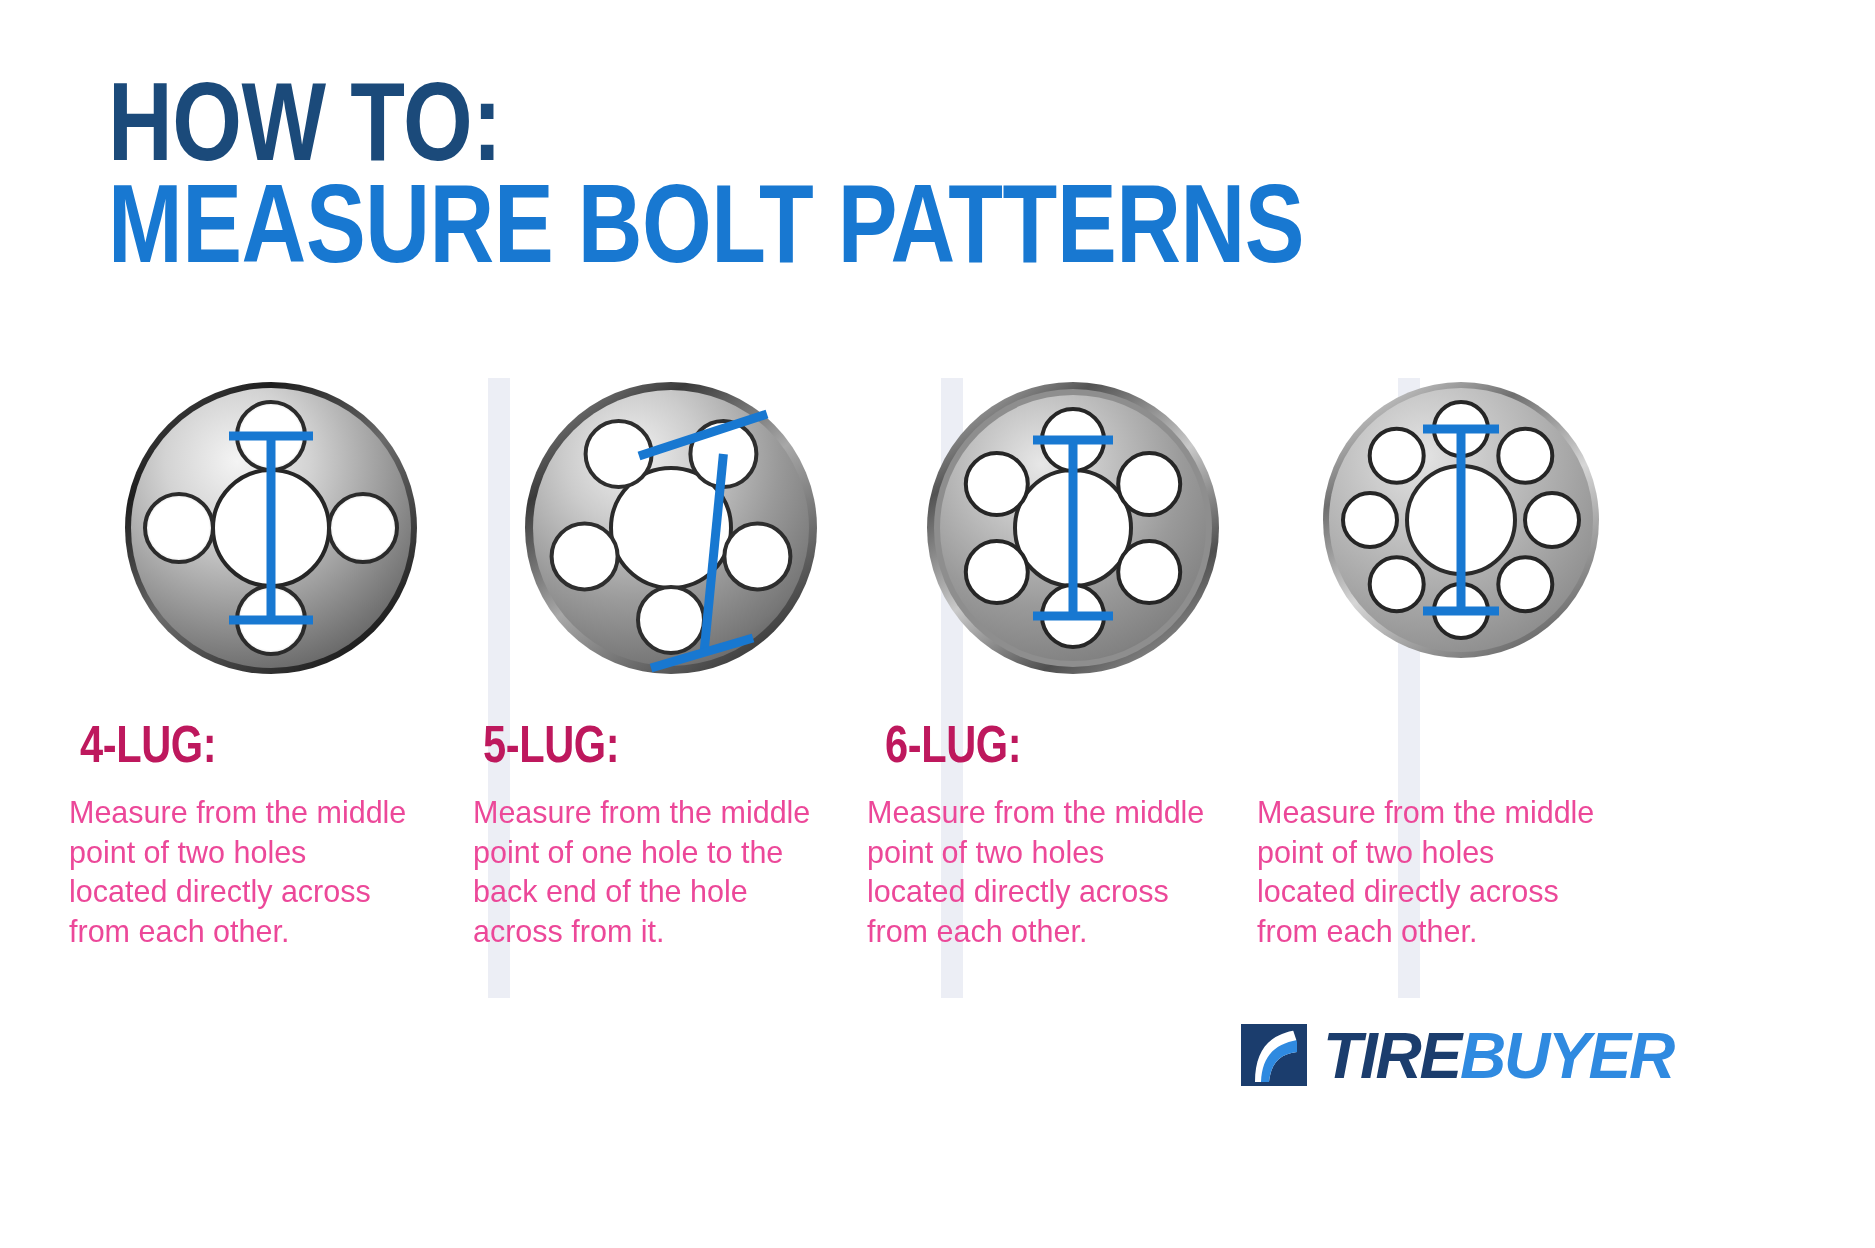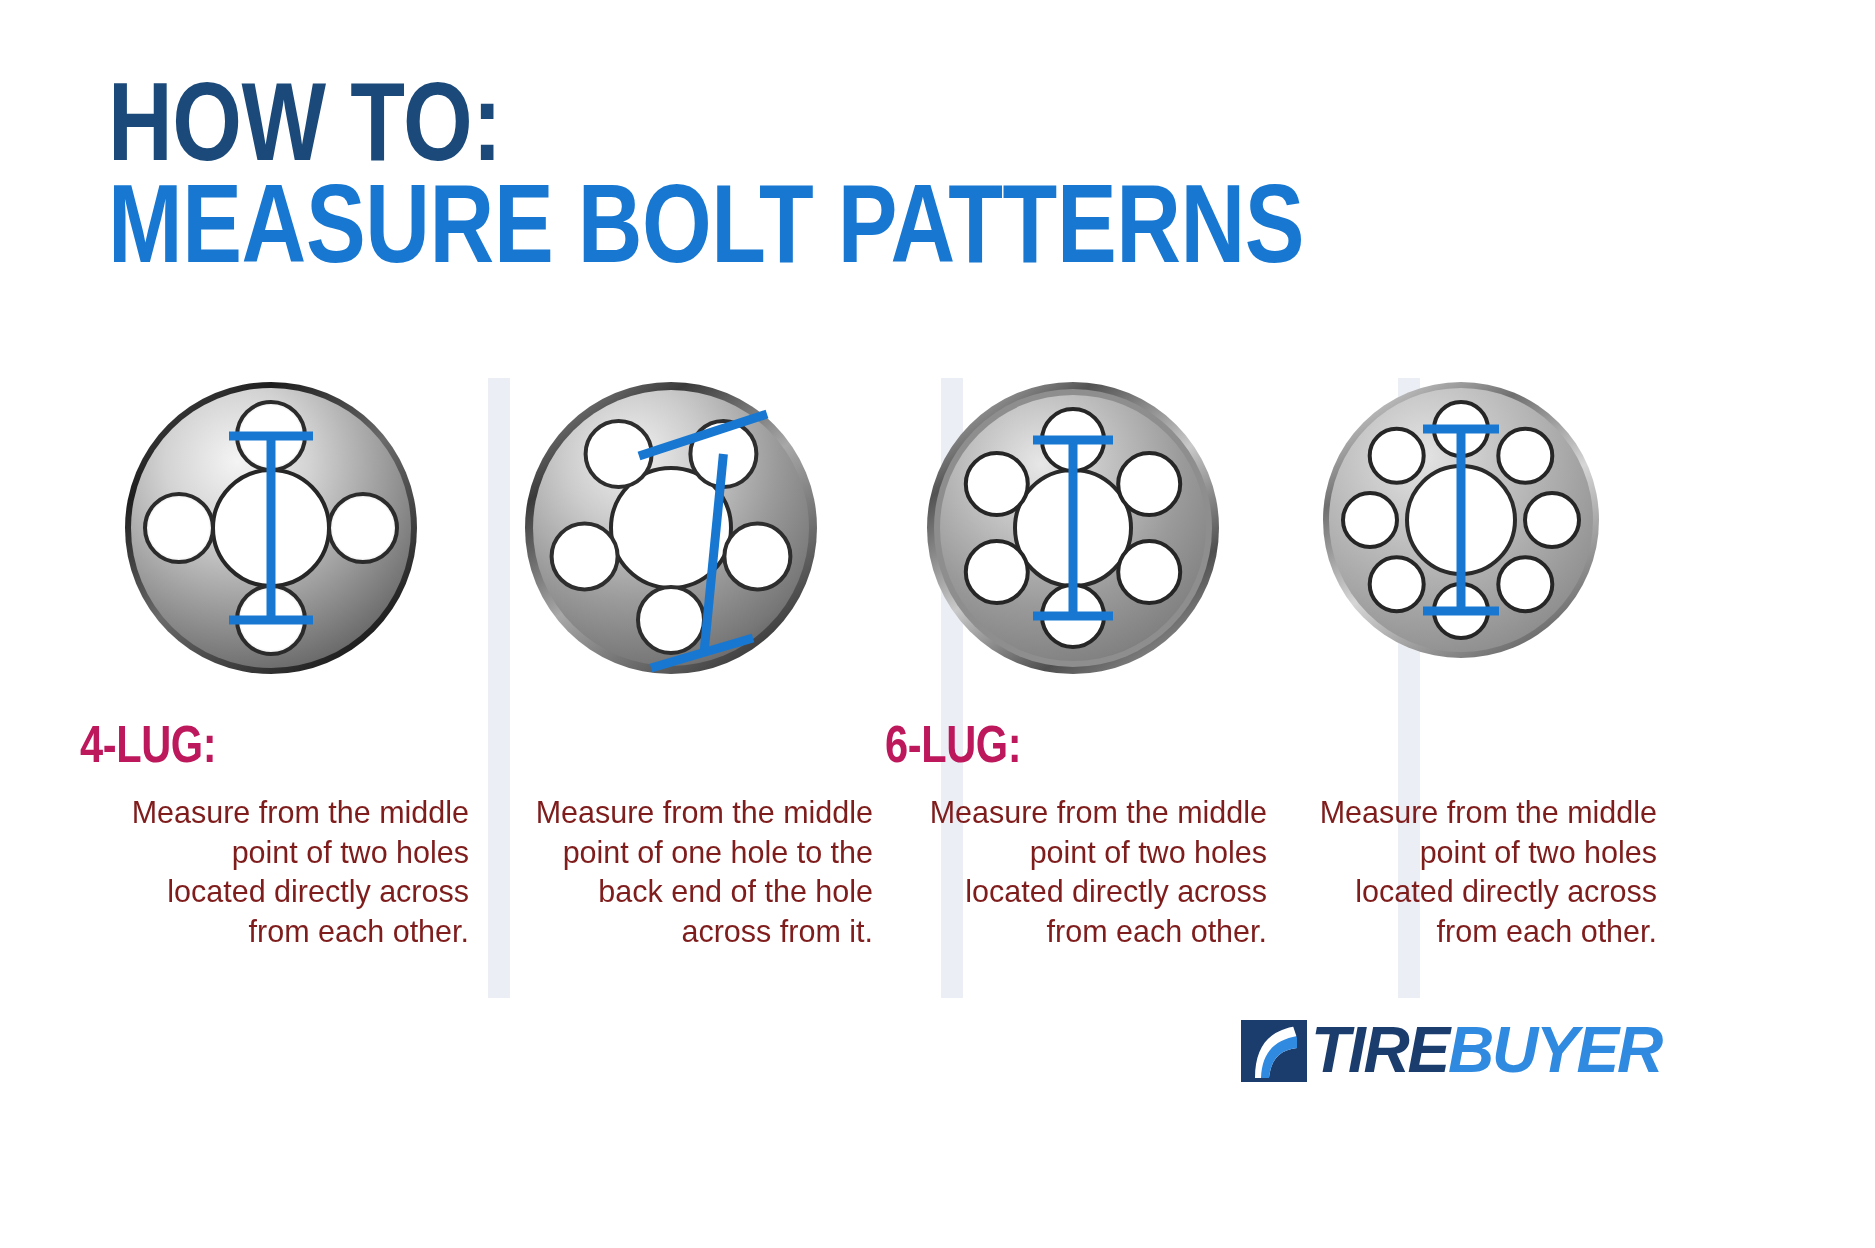--- a/index.html
+++ b/index.html
@@ -114,40 +114,41 @@
   .lug-title.c0 { padding-left: 9px; }
   .lug-title.c1 { padding-left: 12px; }
   .lug-title.c2 { padding-left: 12px; }
   .lug-title.c3 { padding-left: 8px; }
 
   .lug-body {
     position: absolute;
     top: 415px;
     left: 0;
     width: 400px;
-    text-align: right;
+    text-align: left;
     font-family: "Liberation Sans", sans-serif;
     font-size: 30.5px;
     line-height: 1.30;
-    color: #7f1d1d;
+    color: #ec4899;
     white-space: pre-line;
   }
   .lug-body.c0 { left: -2px; }
   .lug-body.c1 { left: 2px; }
   .lug-body.c2 { left: -6px; }
   .lug-body.c3 { left: -4px; }
 
   
   .logo {
     position: absolute;
     left: 1225px;
     top: 1018px;
     display: flex;
-    align-items: flex-start;
+    align-items: flex-end;
     height: 70px;
+    gap: 12px;
   }
   .logo-mark { display: block; margin-right: 4px; }
   .logo-text {
     font-family: "Liberation Sans", sans-serif;
     font-weight: 700;
     font-size: 64px;
     letter-spacing: -2.2px;
     line-height: 1;
     font-style: italic;
     white-space: nowrap;
@@ -246,20 +247,23 @@
           <circle cx="150.0" cy="242.0" r="33" fill="#ffffff" stroke="#2e2e2e" stroke-width="4"></circle>
           <circle cx="63.6" cy="178.4" r="33" fill="#ffffff" stroke="#2e2e2e" stroke-width="4"></circle>
           <circle cx="97.6" cy="76.0" r="33" fill="#ffffff" stroke="#2e2e2e" stroke-width="4"></circle>
 
           <g stroke="#1878d1" stroke-width="9" stroke-linecap="butt">
             <line x1="202.4" y1="76.0" x2="183" y2="275"></line>
             <line x1="246" y1="36" x2="118" y2="78"></line>
             <line x1="232" y1="260" x2="130" y2="290"></line>
           </g>
         </svg>
+      </div>
+      <div class="lug-title c1">
+        <span>5-LUG:</span>
       </div>
       <div class="lug-body c1">Measure from the middle
 point of one hole to the
 back end of the hole
 across from it.</div>
     </div>
 
     <div class="col col-2">
       <div class="wheel-wrap">
         <svg class="wheel-svg" width="300" height="300" viewBox="0 0 300 300">

